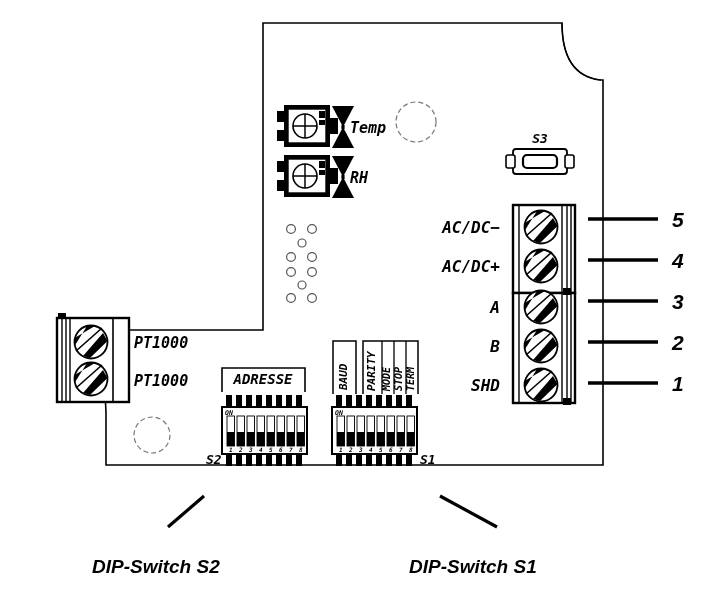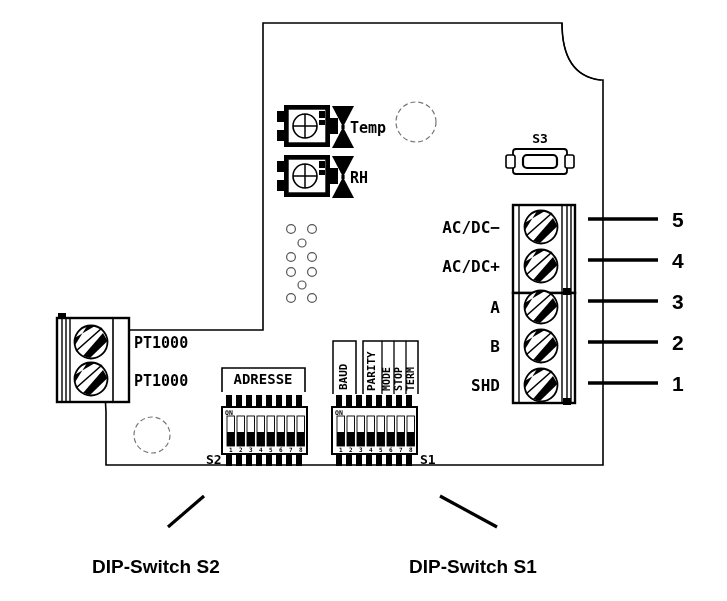--- a/index.html
+++ b/index.html
@@ -12,20 +12,21 @@
     font-family: "Liberation Sans", sans-serif;
     width: 727px;
     height: 601px;
     position: relative;
     overflow: hidden;
   }
   #root {
     position: relative;
     width: 603px;
     height: 601px;
+    font-style: italic;
   }
   svg.layer {
     position: absolute;
     top: 0;
     left: 0;
     width: 727px;
     height: 601px;
   }
   .txt-mono {
     font-family: "DejaVu Sans Mono", "Liberation Mono", monospace;

